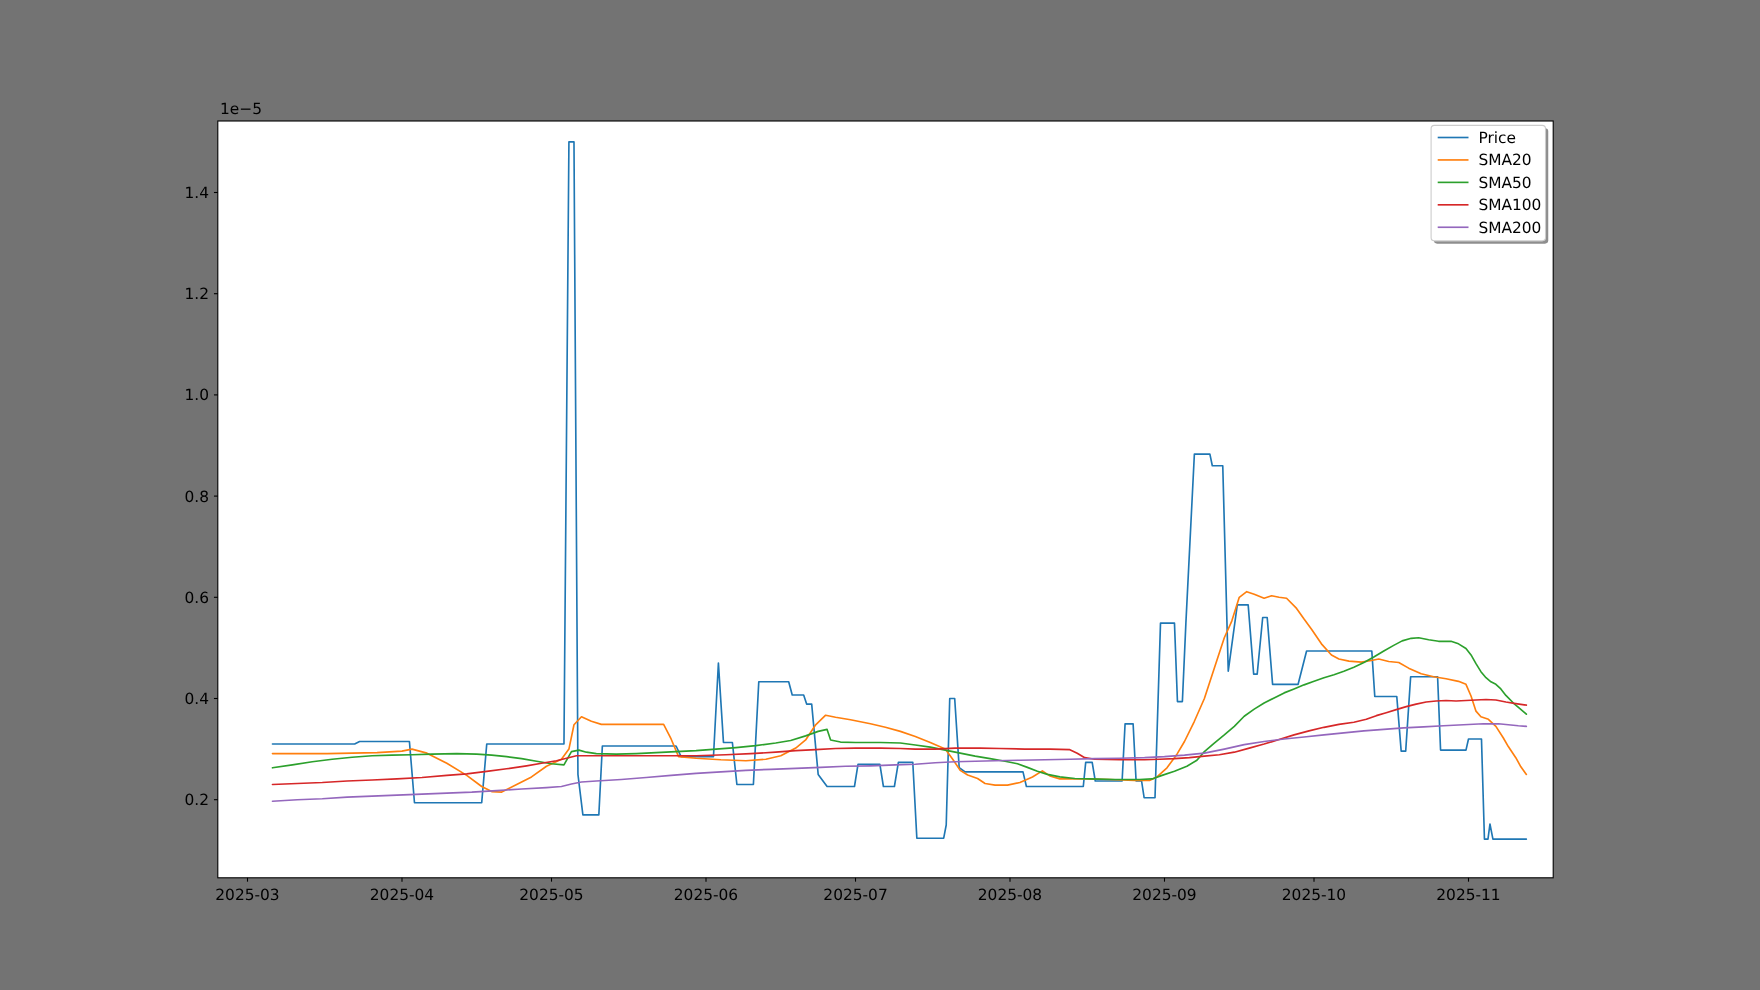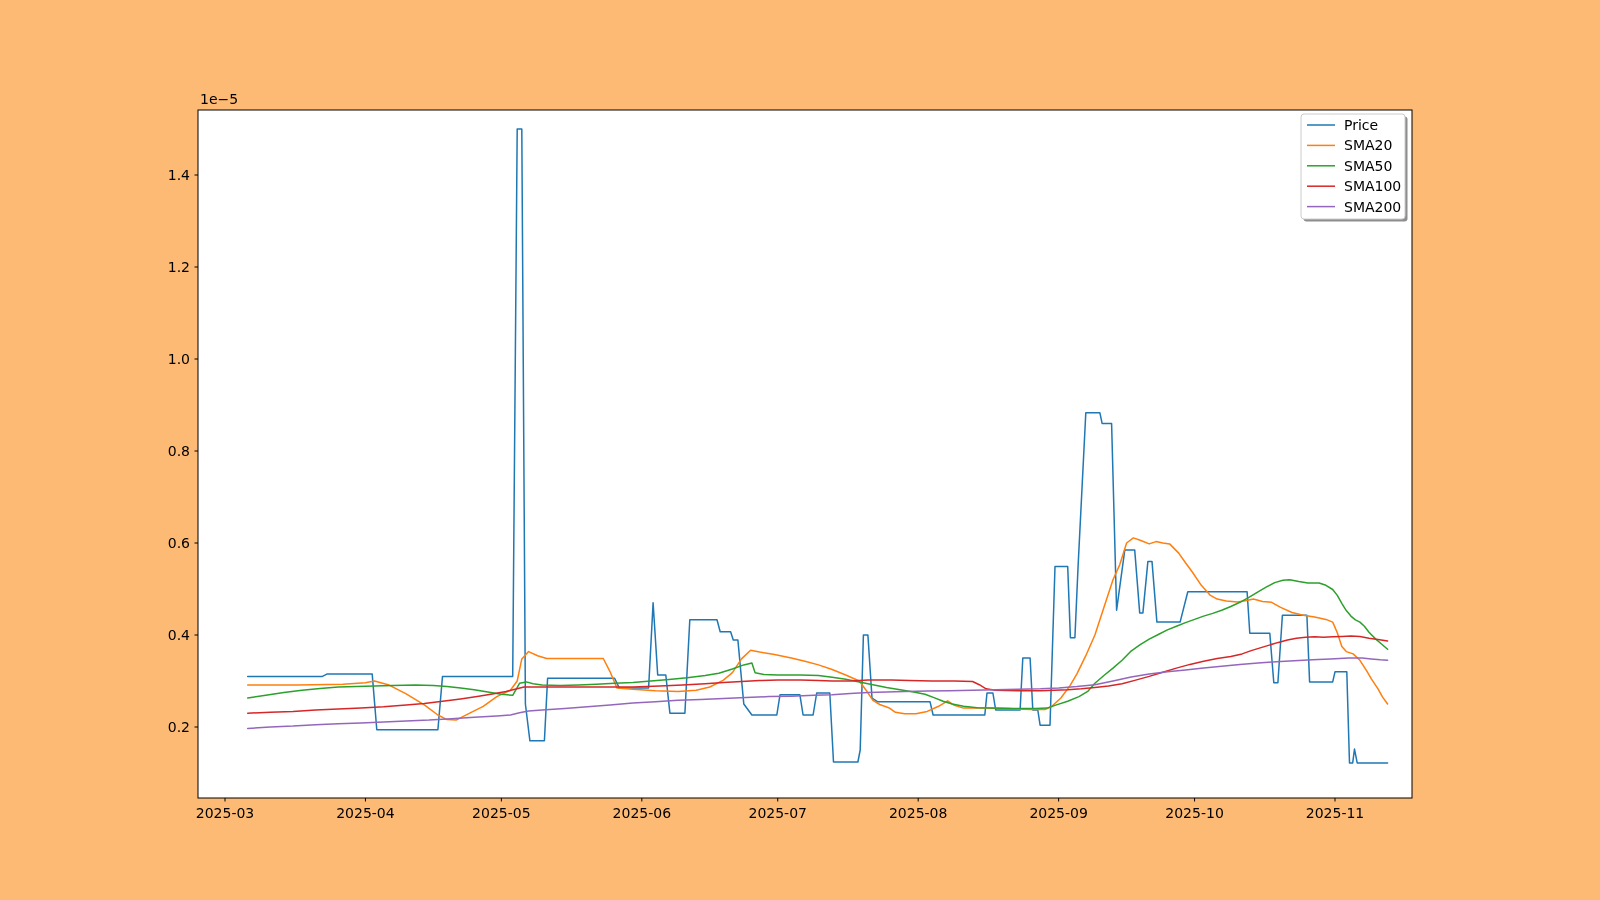--- a/index.html
+++ b/index.html
@@ -1,16 +1,16 @@
 <!DOCTYPE html>
 <html><head>
 <meta charset="utf-8">
 <style>
   html,body{margin:0;padding:0;background:#ffffff;}
-  .figure{position:relative;width:1600px;height:900px;background:#fdba74;overflow:hidden;}
+  .figure{position:relative;width:1600px;height:900px;background:#737373;overflow:hidden;}
   svg text{font-family:"DejaVu Sans","Liberation Sans",sans-serif;fill:#000000;}
 </style>
 </head>
 <body>
 
 <div class="figure">
   <svg id="chart" width="1600" height="900" viewBox="0 0 1600 900">
       <defs>
         <clipPath id="plotclip">
           <rect x="198" y="110" width="1214" height="688"></rect>

